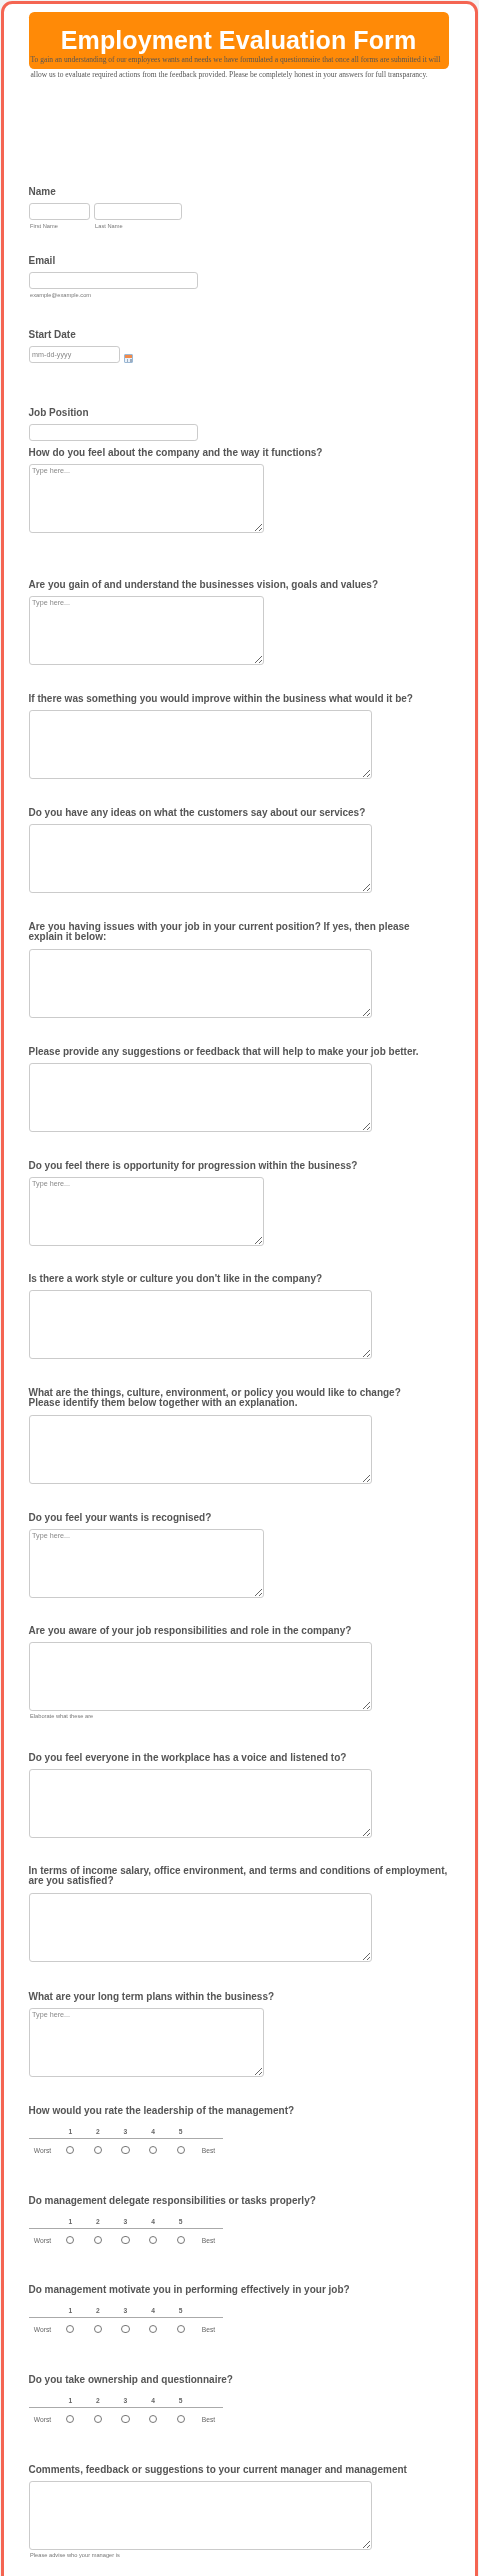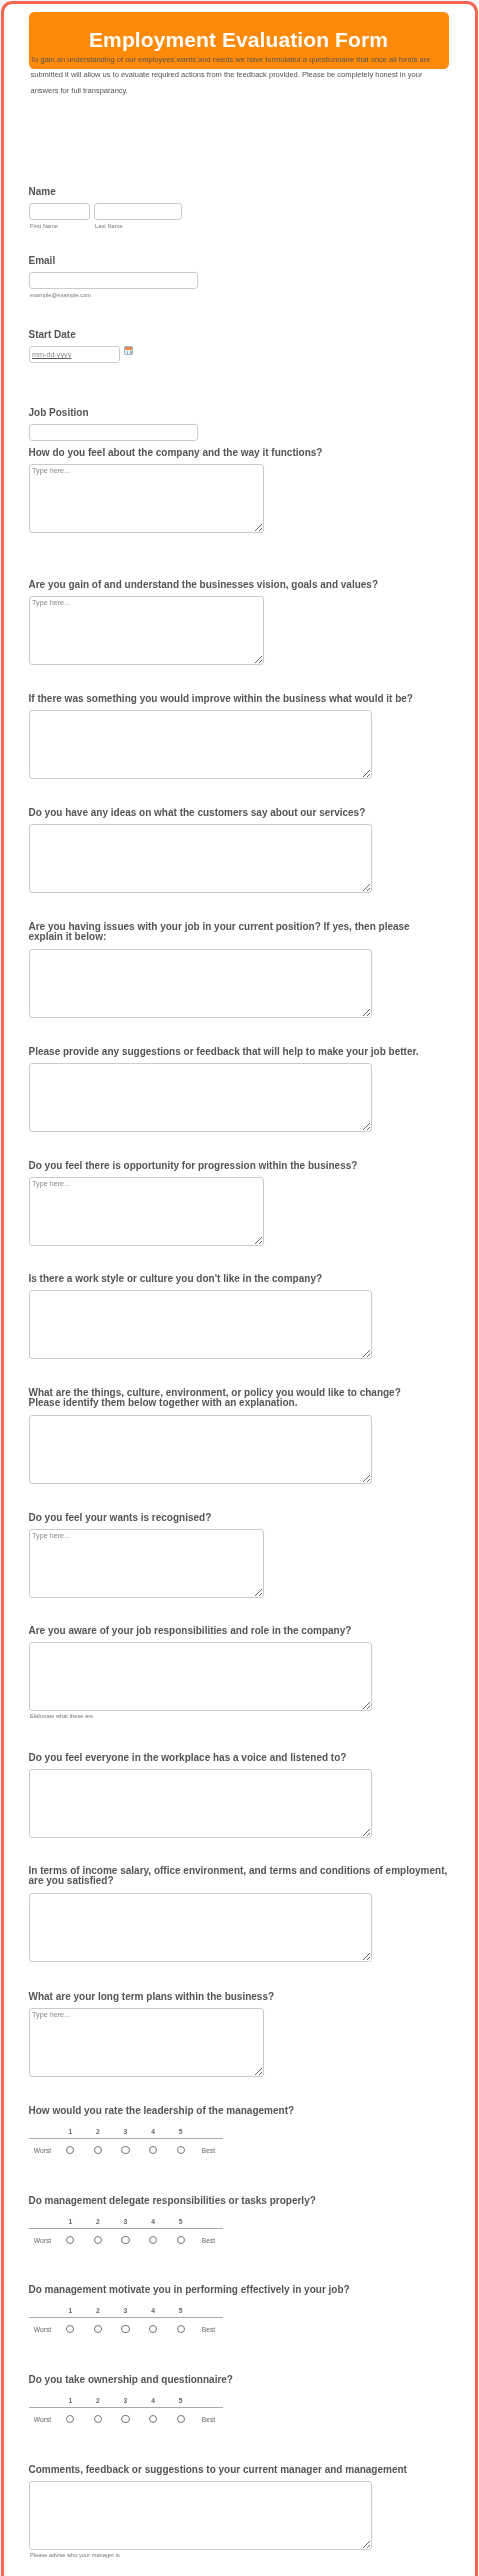--- a/index.html
+++ b/index.html
@@ -17,31 +17,32 @@
   .header {
     position: absolute;
     left: 25px; top: 8.2px;
     width: 420px; height: 57px;
     background: #ff8a07;
     border-radius: 5.2px;
     display: flex; align-items: center; justify-content: center;
   }
   .header h1 {
     color: #fff;
-    font-size: 21px;
+    font-size: 25px;
     font-weight: bold;
     letter-spacing: 0.1px;
   }
   .intro {
     position: absolute;
     left: 27px; top: 48px;
     width: 412px;
     font-size: 7.5px;
     line-height: 15.5px;
     color: #555;
+    font-family: Liberation Serif, serif;
   }
   .q { position: absolute; left: 25px; width: 422px; }
   .q-label {
     font-size: 10px;
     font-weight: bold;
     color: #555;
     line-height: 10.8px;
     margin-bottom: 5.7px;
   }
   .field {
@@ -55,21 +56,21 @@
     padding: 1.5px 2.6px;
     outline: none;
   }
   .field::placeholder { color: #888; }
   textarea.field { resize: both; }
   .ta-narrow { width: 235px; height: 69px; }
   .ta-wide { width: 343px; height: 69px; }
   .sublabel { font-size: 5.7px; color: #777; margin-top: 2.1px; padding-left: 1.5px; }
   .name-row { display: flex; gap: 4.1px; }
   .name-col .field { height: 17.5px; }
-  .date-row { display: flex; align-items: flex-start; gap: 4.6px; text-decoration: underline; }
+  .date-row { display: flex; align-items: flex-end; gap: 4.6px; }
   .cal-icon {
     width: 9.3px; height: 9.3px;
     border: 0.5px solid #9bb8d4;
     border-radius: 1px;
     background: linear-gradient(#f08a4b 0 2.6px, #eaf2fb 2.6px 100%);
     position: relative;
     cursor: pointer;
   }
   .cal-icon::after {
     content: "";

